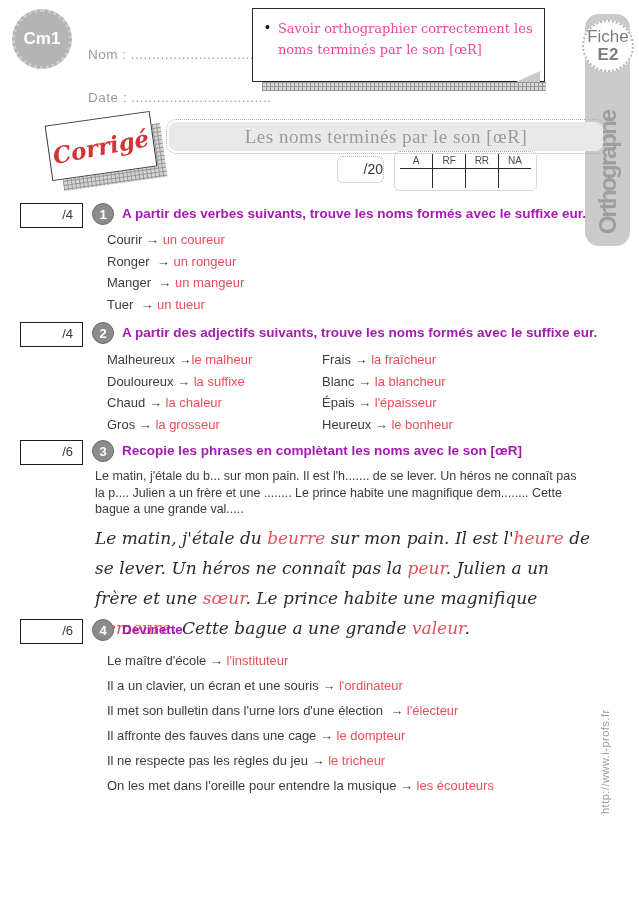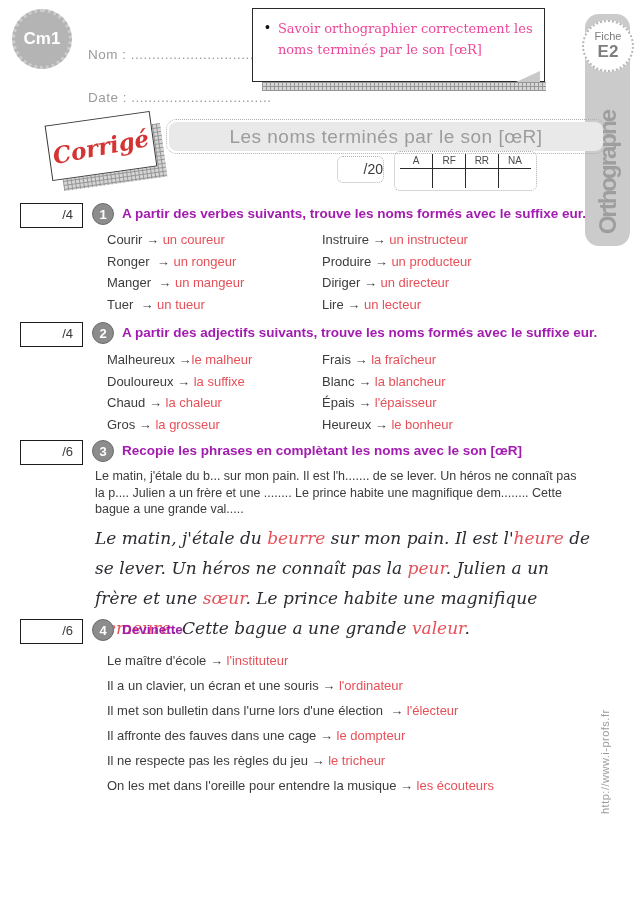--- a/index.html
+++ b/index.html
@@ -59,39 +59,39 @@
     writing-mode:vertical-rl;transform:rotate(180deg);
     font-weight:bold;font-size:24px;letter-spacing:-2px;color:#9e9e9e;
     padding-top:4px;margin-bottom:8px;white-space:nowrap;
   }
   .fiche-badge{
     left:582px;top:20px;width:52px;height:52px;border-radius:50%;
     background:#fff;border:2px dotted #b7b7b7;z-index:4;
     display:flex;flex-direction:column;align-items:center;justify-content:center;
     color:#7d7d7d;line-height:1.05;
   }
-  .fiche-word{font-size:11px;}
+  .fiche-word{font-size:17px;}
   .fiche-code{font-size:17px;font-weight:bold;}
 
   
   .stamp-wrap{left:46px;top:110px;width:140px;height:92px;z-index:3;}
   .stamp-shadow{left:14px;top:20px;width:104px;height:54px;transform:rotate(-8deg);}
   .stamp-card{
     left:2px;top:8px;width:106px;height:56px;background:#fff;border:1px solid #3a3a3a;
     transform:rotate(-8deg);display:flex;align-items:center;justify-content:center;
   }
   .stamp-text{
     font-family:"DejaVu Serif",serif;font-style:italic;font-weight:bold;
     font-size:23px;color:var(--stamp-red);transform:rotate(-3deg);
   }
 
   
   .title-bar{
     left:166px;top:119px;width:440px;height:35px;
-    border:1px dotted var(--dot-border);border-radius:10px;padding:2px;z-index:2;
+    border:1px dotted var(--dot-border);border-radius:10px;padding:2px;z-index:2;font-family:Liberation Serif, serif;
   }
   .title-inner{
     width:100%;height:100%;background:#e9e9e9;border-radius:8px;
     display:flex;align-items:center;justify-content:center;
     color:#9c9c9c;font-size:19px;letter-spacing:.5px;
   }
   .score20-box{
     left:337px;top:156px;width:47px;height:27px;
     border:1px dotted var(--dot-border);border-radius:6px;
     font-size:14px;color:#3a3a3a;text-align:right;line-height:25px;
@@ -199,26 +199,20 @@
 <div class="abs score-box" style="left:20px;top:203px;">/4</div>
 <div class="abs num-circle" style="left:92px;top:203px;">1</div>
 <div class="abs ex-heading" style="left:122px;top:206px;">A partir des verbes suivants, trouve les noms formés avec le suffixe eur.</div>
 <div class="abs cols" style="left:95px;top:229px;">
   <div class="col1">
     <div class="item"><span class="prompt">Courir → </span><span class="answer">un coureur</span></div>
     <div class="item"><span class="prompt">Ronger  → </span><span class="answer">un rongeur</span></div>
     <div class="item"><span class="prompt">Manger  → </span><span class="answer">un mangeur</span></div>
     <div class="item"><span class="prompt">Tuer  → </span><span class="answer">un tueur</span></div>
   </div>
-  <div>
-    <div class="item"><span class="prompt">Instruire → </span><span class="answer">un instructeur</span></div>
-    <div class="item"><span class="prompt">Produire → </span><span class="answer">un producteur</span></div>
-    <div class="item"><span class="prompt">Diriger → </span><span class="answer">un directeur</span></div>
-    <div class="item"><span class="prompt">Lire → </span><span class="answer">un lecteur</span></div>
-  </div>
 </div>
 
 <div class="abs score-box" style="left:20px;top:322px;">/4</div>
 <div class="abs num-circle" style="left:92px;top:322px;">2</div>
 <div class="abs ex-heading" style="left:122px;top:325px;">A partir des adjectifs suivants, trouve les noms formés avec le suffixe eur.</div>
 <div class="abs cols" style="left:95px;top:349px;">
   <div class="col1">
     <div class="item"><span class="prompt">Malheureux →</span><span class="answer">le malheur</span></div>
     <div class="item"><span class="prompt">Douloureux → </span><span class="answer">la suffixe</span></div>
     <div class="item"><span class="prompt">Chaud → </span><span class="answer">la chaleur</span></div>

